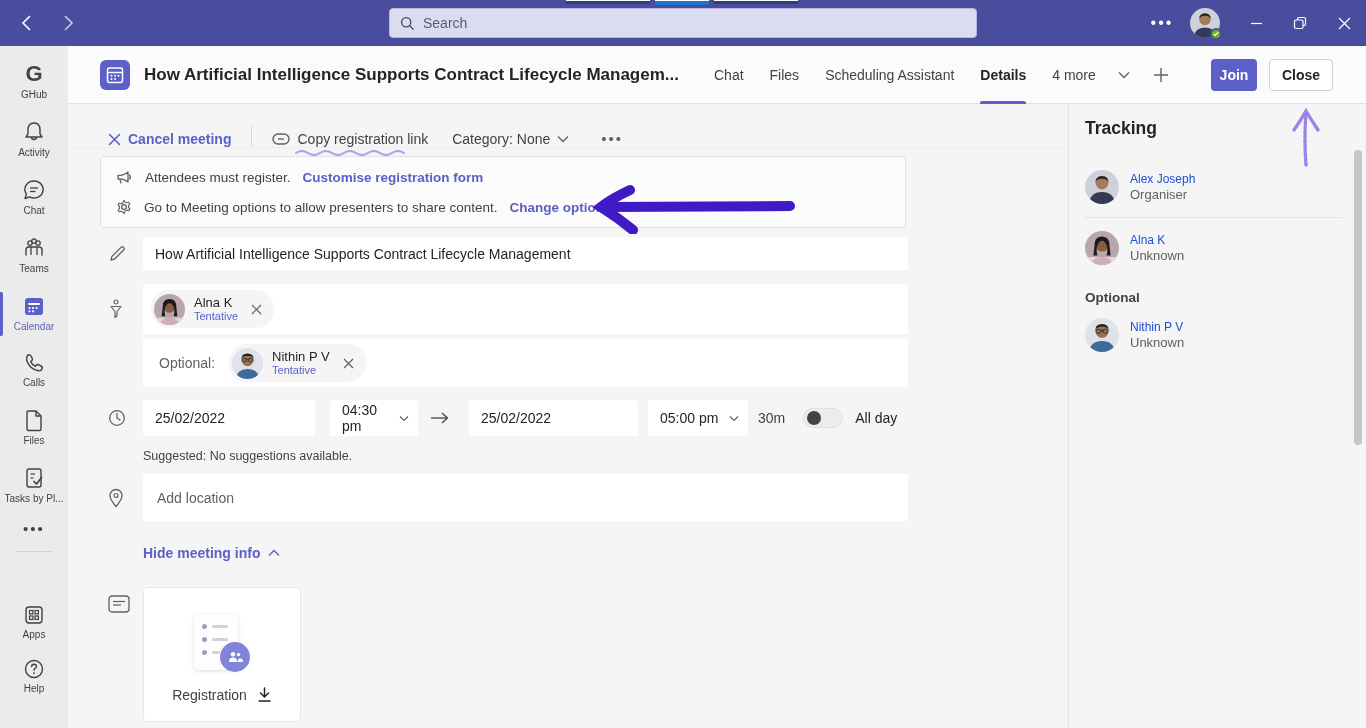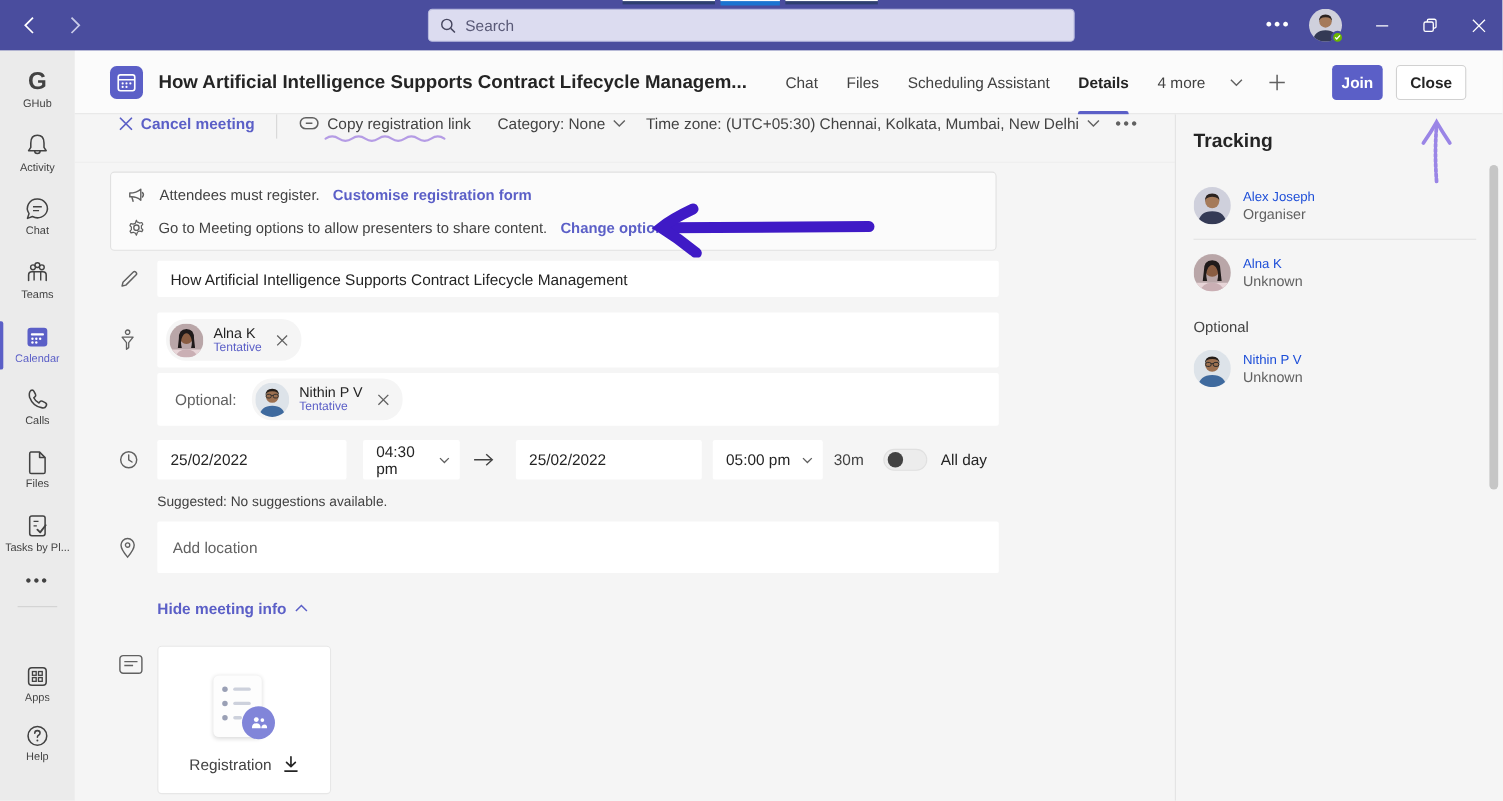--- a/index.html
+++ b/index.html
@@ -44,21 +44,21 @@
   .tab.active { font-weight:bold; color:#242424; }
   .tab.active::after { content:""; position:absolute; left:13px; right:13px; bottom:0; height:3px; background:#5b5fc7; border-radius:2px 2px 0 0; }
   .tab-more { display:flex; align-items:center; gap:22px; }
   .tab-plus { margin-left:10px; cursor:pointer; display:flex; }
   .header-actions { margin-left:auto; margin-right:33px; display:flex; gap:12px; }
   .join-btn { width:46px; height:32px; background:#5b5fc7; color:#fff; border:none; border-radius:4px; font-size:14px; font-weight:bold; font-family:inherit; cursor:pointer; }
   .close-btn { width:64px; height:32px; background:#fff; color:#242424; border:1px solid #d1d1d1; border-radius:4px; font-size:14px; font-weight:bold; font-family:inherit; cursor:pointer; }
 
   
   .content { position:absolute; left:68px; top:104px; width:1000px; height:624px; background:#f5f5f5; }
-  .toolbar { height:44px; display:flex; align-items:flex-start; padding-left:40px; font-size:14px; color:#424242; border-bottom:1px solid #eeeeee; }
+  .toolbar { height:44px; display:flex; align-items:flex-end; padding-left:40px; font-size:14px; color:#424242; border-bottom:1px solid #eeeeee; }
   .tool-item { display:flex; align-items:center; gap:7px; cursor:pointer; white-space:nowrap; }
   .tool-cancel { color:#5b5fc7; font-weight:bold; }
   .tool-sep { width:1px; height:22px; background:#d6d6d6; margin:0 20px; }
   .copy-link-wrap { position:relative; }
   .copy-squiggle { position:absolute; left:22px; bottom:-9px; }
   .gap24 { width:24px; } .gap18 { width:18px; }
   .tool-dots { color:#616161; letter-spacing:2px; font-size:15px; margin-left:14px; cursor:pointer; }
 
   .notice-box { margin:8px 0 0 32px; width:806px; background:#fbfbfb; border:1px solid #e1e1e1; border-radius:4px; padding:5px 0; }
   .notice-row { display:flex; align-items:center; height:30px; padding-left:15px; gap:12px; font-size:13.5px; color:#424242; }
@@ -111,21 +111,21 @@
 
   
   .tracking { position:absolute; left:1068px; top:104px; width:298px; height:624px; background:#f5f5f5; border-left:1px solid #e3e3e3; padding:14px 0 0 16px; }
   .tracking-title { font-size:17.5px; font-weight:bold; color:#242424; }
   .track-list { margin-top:22px; }
   .person { display:flex; align-items:center; gap:11px; padding:9px 0; }
   .person .av { width:34px; height:34px; border-radius:50%; overflow:hidden; flex:none; }
   .p-name { font-size:12px; color:#1d4ed8; line-height:1.3; }
   .p-role { font-size:13px; color:#616161; }
   .track-divider { border-top:1px solid #e3e3e3; margin:4px 24px 4px 0; }
-  .optional-heading { margin:16px 0 4px 0; font-size:13.5px; font-weight:normal; color:#424242; }
+  .optional-heading { margin:16px 0 4px 0; font-size:13.5px; font-weight:bold; color:#424242; }
 
   .scroll-thumb { position:absolute; left:1354px; top:150px; width:8px; height:295px; background:#c6c6c6; border-radius:4px; cursor:pointer; }
 
   
   .anno { position:absolute; pointer-events:none; }
 </style>
 </head>
 <body>
 
 <div class="titlebar">
@@ -376,28 +376,20 @@
     <div class="gap24"></div>
     <div class="tool-item">
       <span>Category: None</span>
       <span>
           <svg width="12" height="8" viewBox="0 0 12 8">
             <polyline points="1,1.5 6,6.5 11,1.5" fill="none" stroke="#616161" stroke-width="1.3"></polyline>
           </svg>
         </span>
     </div>
     <div class="gap18"></div>
-    <div class="tool-item">
-      <span>Time zone: (UTC+05:30) Chennai, Kolkata, Mumbai, New Delhi</span>
-      <span>
-          <svg width="12" height="8" viewBox="0 0 12 8">
-            <polyline points="1,1.5 6,6.5 11,1.5" fill="none" stroke="#616161" stroke-width="1.3"></polyline>
-          </svg>
-        </span>
-    </div>
     <div class="tool-dots">•••</div>
   </div>
 
   <div class="notice-box">
     <div class="notice-row">
       <span>
           <svg width="17" height="16" viewBox="0 0 17 16">
             <path d="M2 10 V6.5 Q8 6.5 12 3 v10 Q8 9.5 2 10 Z" fill="none" stroke="#616161" stroke-width="1.3" stroke-linejoin="round"></path>
             <path d="M13.5 6 a3 3 0 0 1 0 4" fill="none" stroke="#616161" stroke-width="1.3" stroke-linecap="round"></path>
             <path d="M4 10.5 l1 3.5" stroke="#616161" stroke-width="1.3" stroke-linecap="round"></path>

